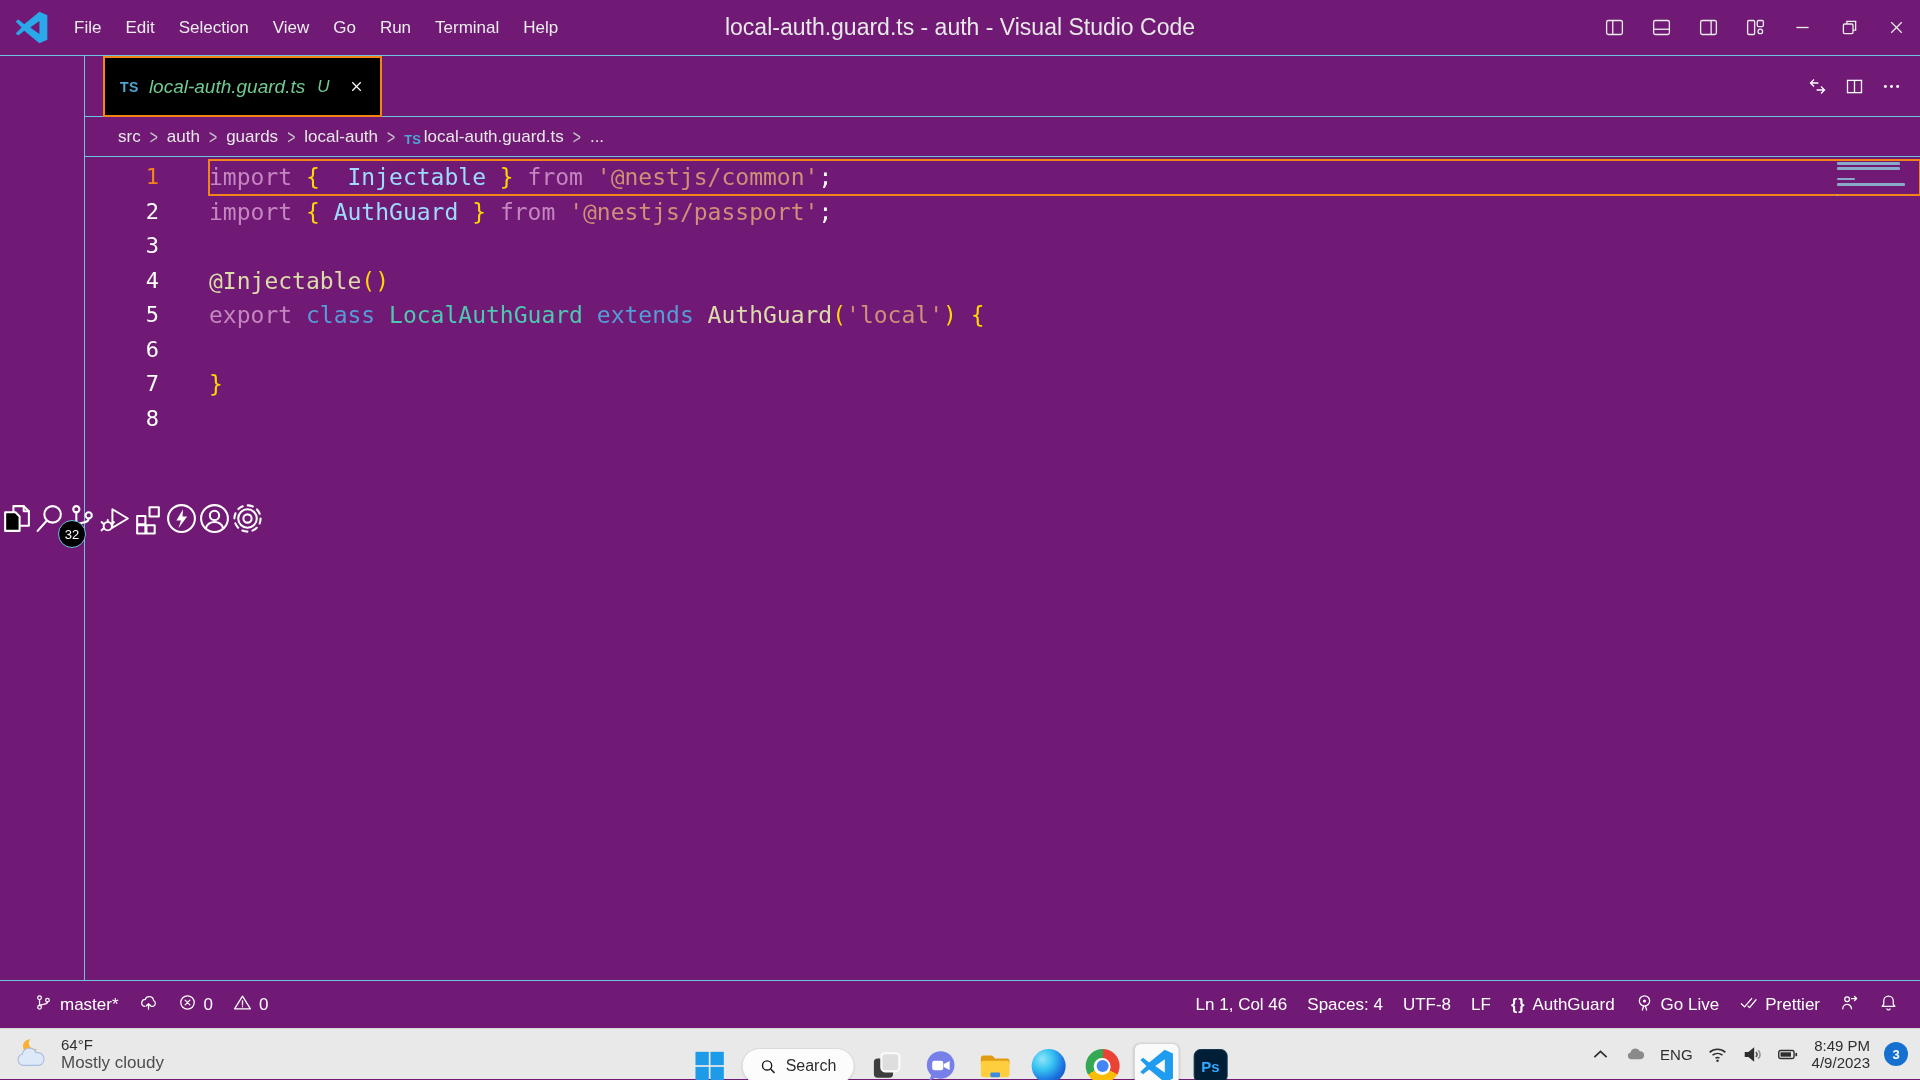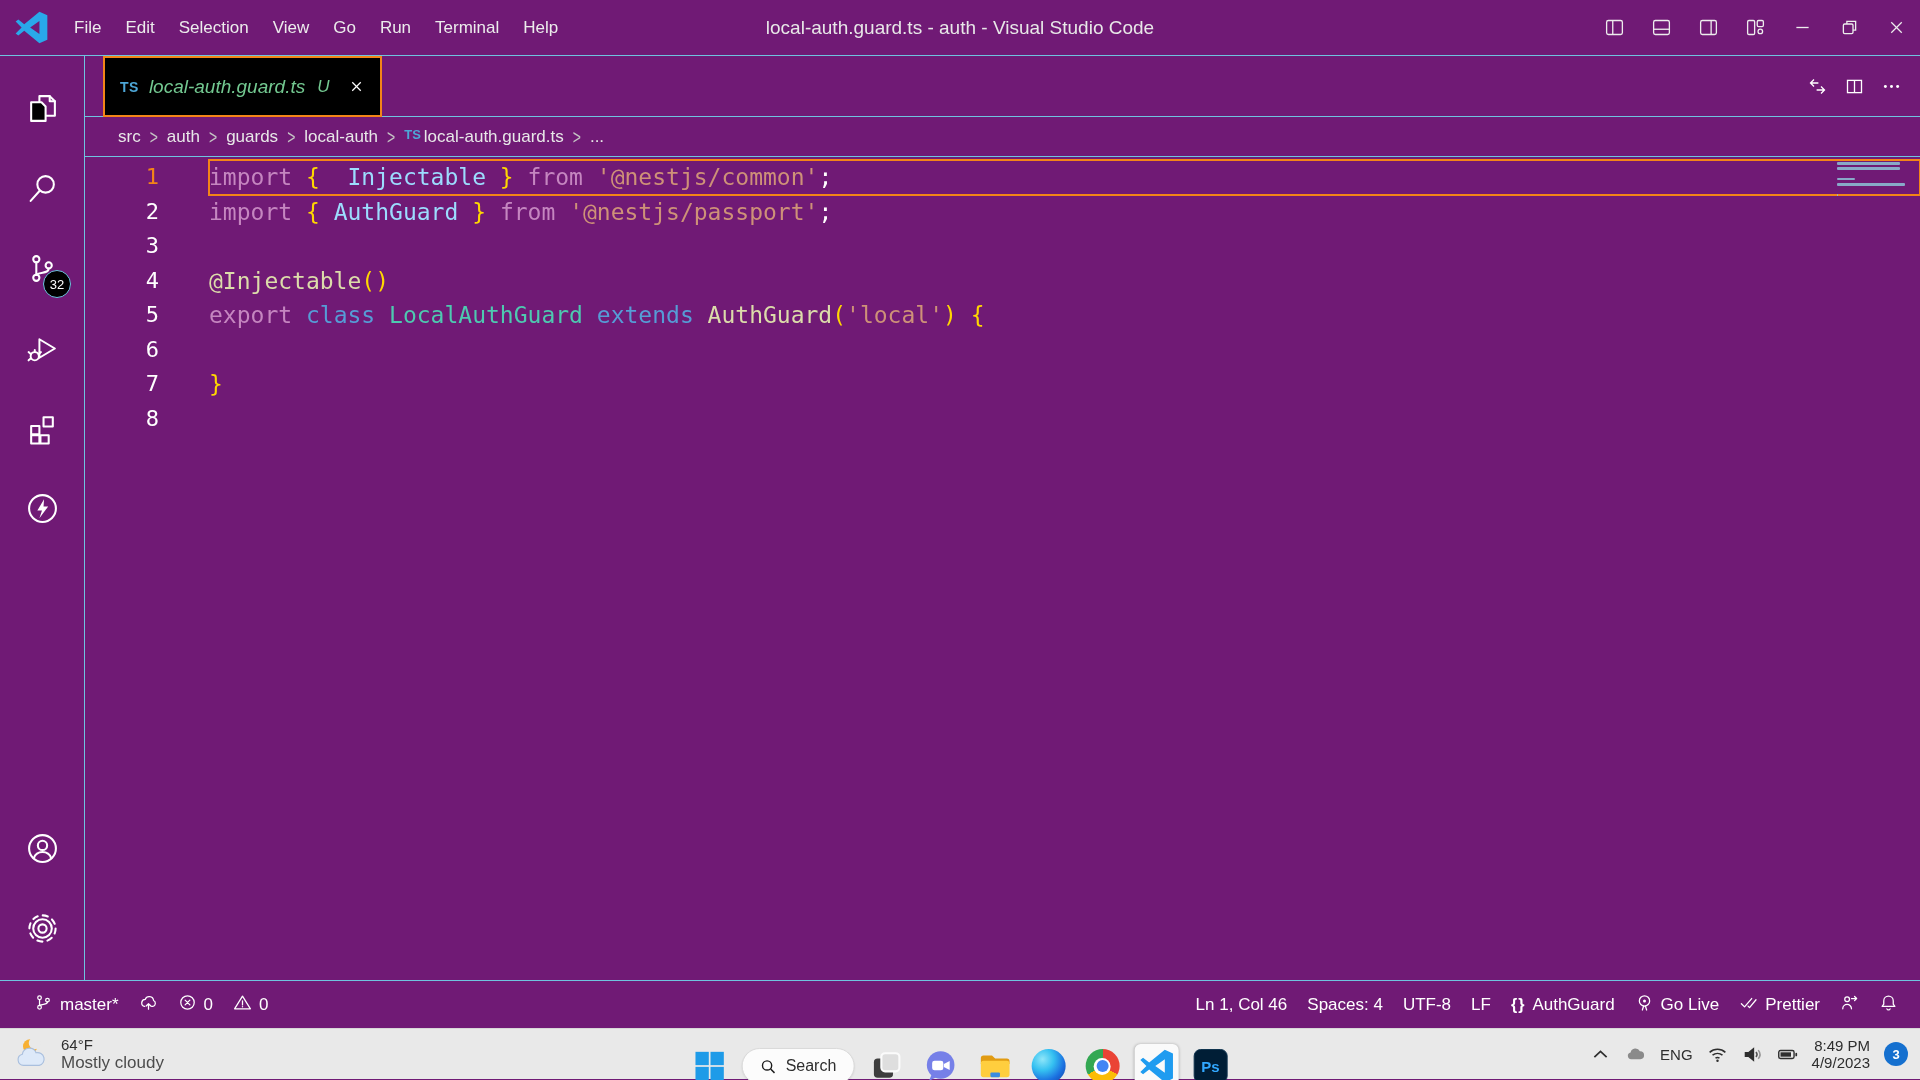--- a/index.html
+++ b/index.html
@@ -9,28 +9,28 @@
   }
   *{margin:0;padding:0;box-sizing:border-box}
   body{background:#2a2a2a;font-family:"Liberation Sans",sans-serif}
   .screen{position:relative;width:1920px;height:1080px;background:#701a75;overflow:hidden}
 
   
   .titlebar{height:55px;display:flex;align-items:center;color:#ECECEC;position:relative}
   .vscode-logo{width:33px;height:33px;margin-left:15px;flex:none}
   .menubar{display:flex;margin-left:14px;height:100%}
   .menu-item{padding:0 12px;font-size:17px;display:flex;align-items:center;cursor:default}
-  .window-title{position:absolute;left:50%;transform:translateX(-50%);font-size:19px;color:#E8E8E8;white-space:nowrap}
+  .window-title{position:absolute;left:50%;transform:translateX(-50%);font-size:23px;color:#E8E8E8;white-space:nowrap}
   .titlebar-right{margin-left:auto;display:flex;align-items:center;height:100%}
   .tb-btn{width:47px;height:100%;display:flex;align-items:center;justify-content:center;color:#EDEDED}
   .tb-btn svg{width:21px;height:21px}
 
   
   .workbench{display:flex;height:925px;border-top:1px solid var(--cb)}
-  .activitybar{width:85px;flex:none;border-right:1px solid var(--cb);display:flex;flex-direction:column;align-items:center;padding:14px 0 10px}
+  .activitybar{width:85px;flex:none;border-right:1px solid var(--cb);display:flex;flex-direction:row;align-items:center;padding:14px 0 10px}
   .ab-item{width:84px;height:80px;display:flex;align-items:center;justify-content:center;position:relative;color:#fff}
   .ab-item svg{width:33px;height:33px}
   .ab-badge{position:absolute;right:13px;bottom:12px;min-width:28px;height:28px;border-radius:50%;border:1.5px solid var(--cb);background:#000;color:#fff;font-size:13px;display:flex;align-items:center;justify-content:center}
   .ab-spacer{flex:1}
 
   .editor-region{flex:1;display:flex;flex-direction:column;min-width:0}
 
   
   .tabbar{height:61px;border-bottom:1px solid var(--cb);display:flex;align-items:flex-start;position:relative}
   .tab{margin-left:18px;height:61px;display:flex;align-items:center;gap:10px;padding:0 15px;border:2px solid var(--fb);background:#000;position:relative;z-index:1}
@@ -39,21 +39,21 @@
   .tab-u{font-style:italic;color:#73C991;font-size:17px;margin-left:2px}
   .tab-close{color:#fff;margin-left:8px;display:flex}
   .tab-close svg{width:17px;height:17px}
   .tab-actions{margin-left:auto;display:flex;align-items:center;gap:16px;margin-right:18px;height:61px;color:#fff}
   .tab-actions svg{width:21px;height:21px}
 
   
   .breadcrumbs{height:40px;border-bottom:1px solid var(--cb);display:flex;align-items:center;padding-left:33px;font-size:17px;color:#E8E8E8;gap:9px;white-space:nowrap}
   .bc-sep{color:#C4C4C4;font-size:14px;transform:scaleY(1.4);display:inline-block}
   .bc-ts{color:#4DA6D6;font-weight:bold;font-size:13px;margin-right:3px}
-  .bc-item{display:flex;align-items:flex-start}
+  .bc-item{display:flex;align-items:flex-end}
 
   
   .code-area{flex:1;position:relative;font-family:"DejaVu Sans Mono",monospace;font-size:23px;padding-top:3px;overflow:hidden}
   .code-line{display:flex;height:34.5px;line-height:34.5px;white-space:pre}
   .gutter{width:124px;flex:none;padding-right:50px;text-align:right;color:#FFF;font-size:22px}
   .gutter.active{color:#F38518}
   .line-content{flex:1;min-width:0}
   .line-content.active{outline:2px solid var(--fb);outline-offset:-1px}
   .minimap{position:absolute;top:5px;right:9px;width:74px}
   .mm-bar{height:2.5px;margin-bottom:2.8px;border-radius:1px}

